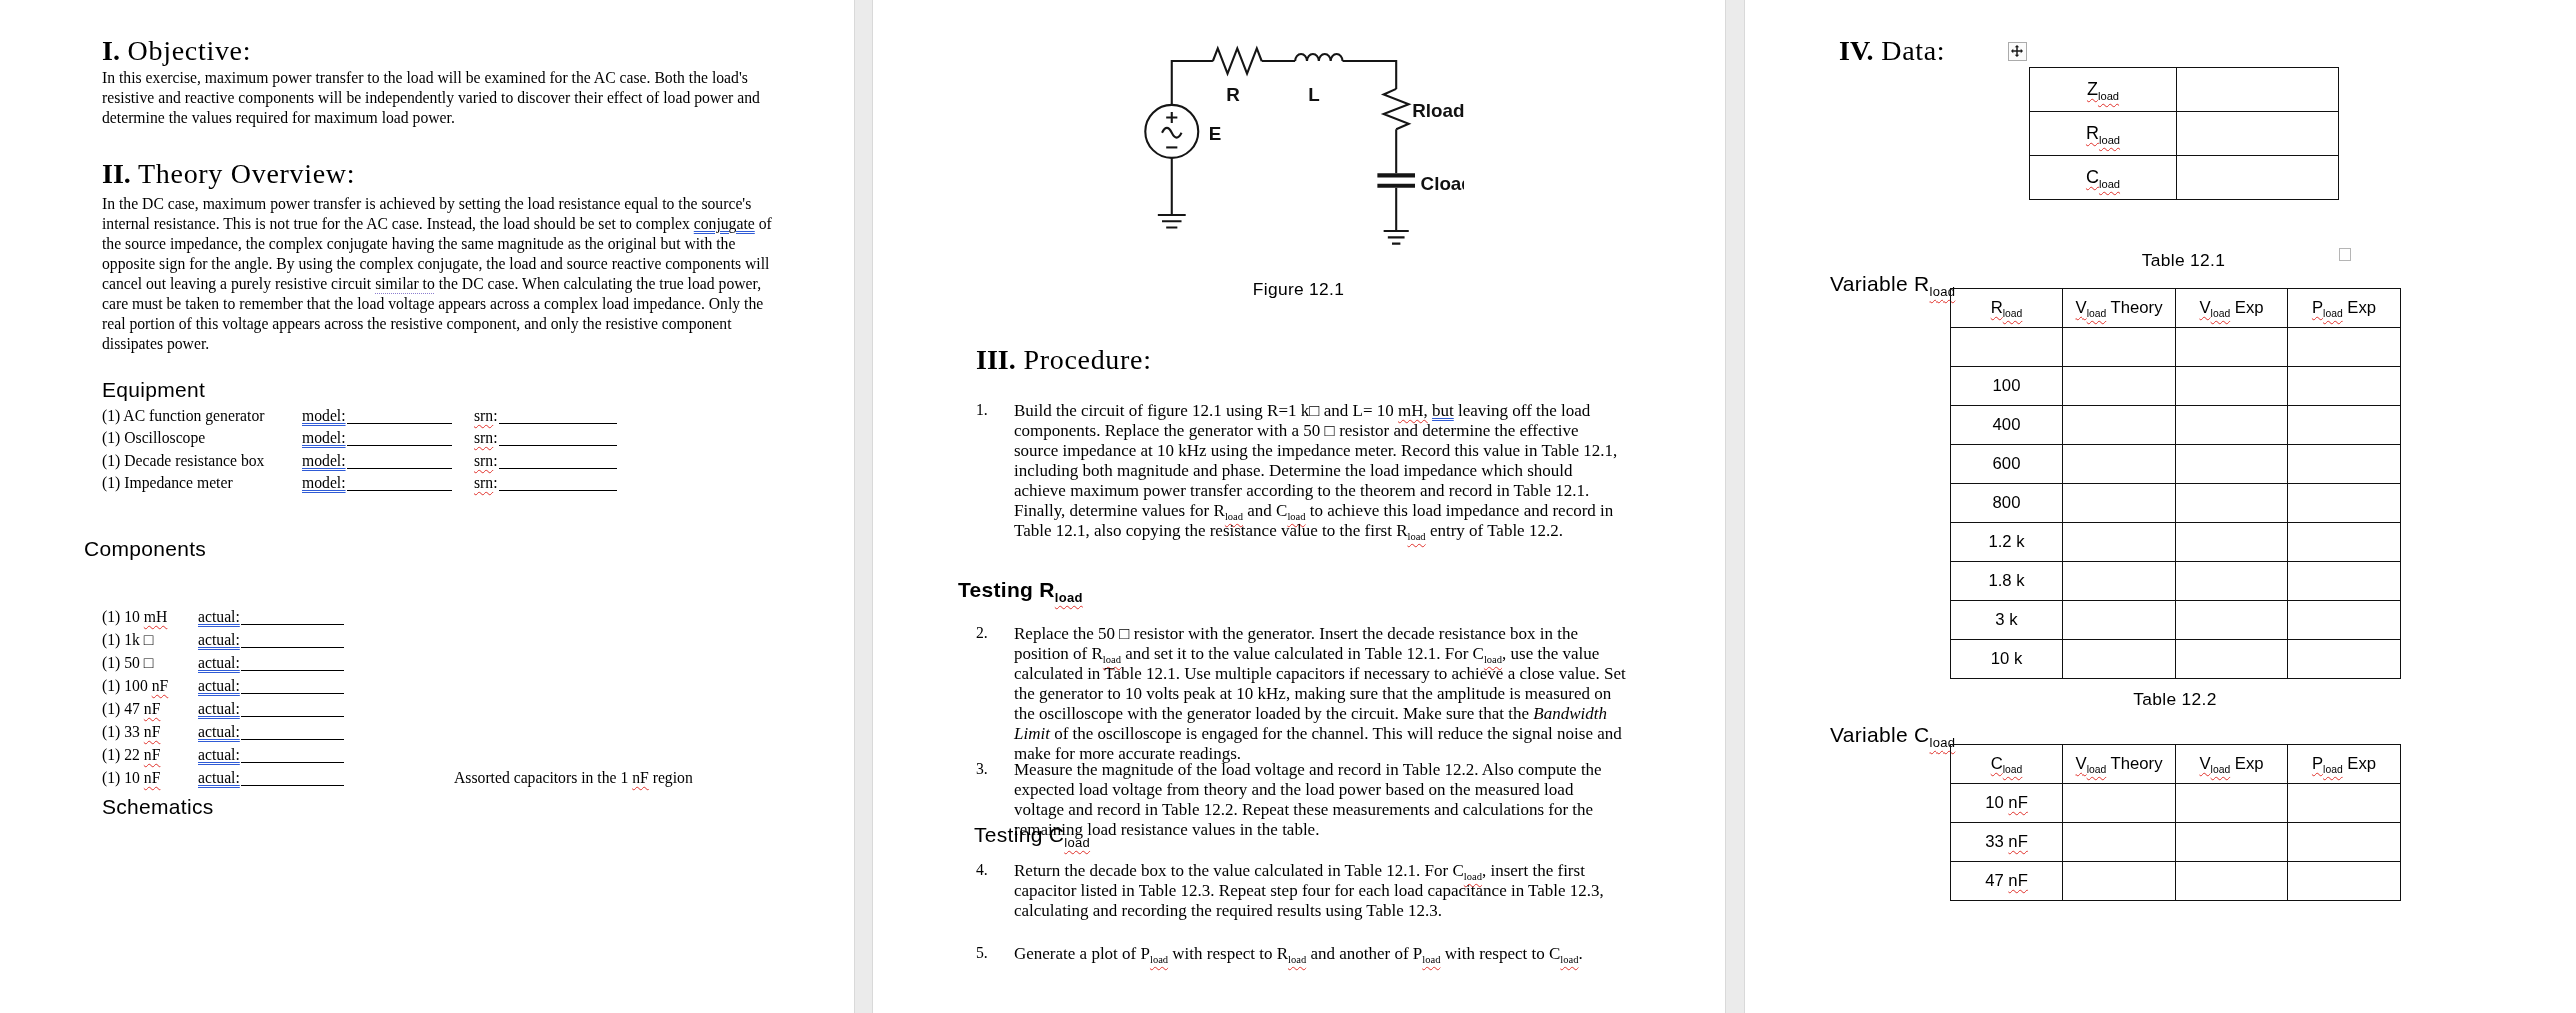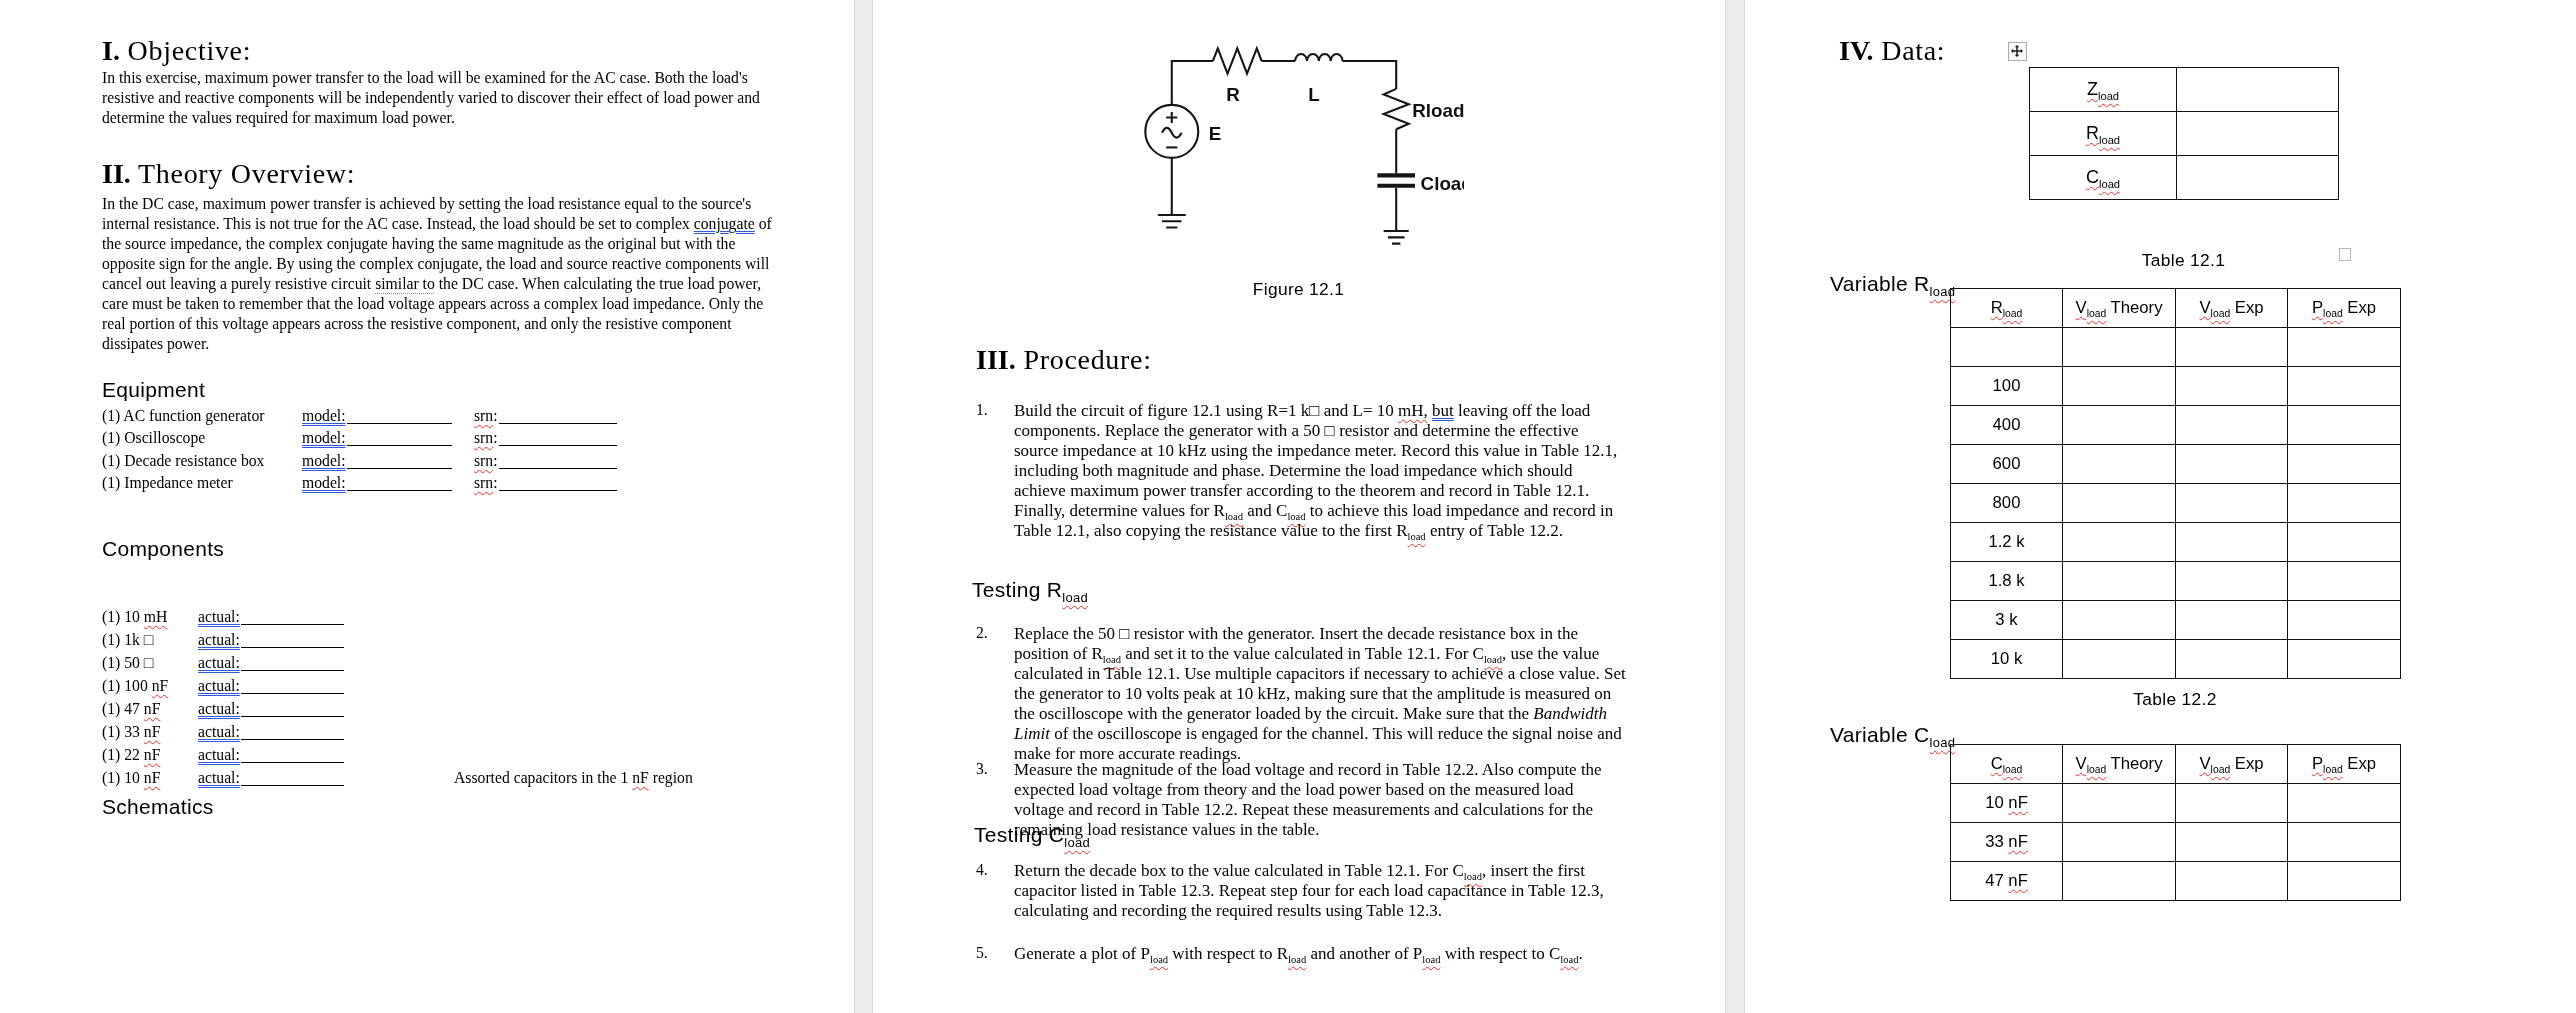--- a/index.html
+++ b/index.html
@@ -78,21 +78,21 @@
     <span class="eq-item">(1) Decade resistance box</span>
     <span class="eq-model"><span><span class="bl">model:</span></span><span class="bline w150"></span></span>
     <span class="eq-srn"><span><span class="sq">srn</span><span>:</span></span><span class="bline w170"></span></span>
   </div>
   <div class="row" style="top:474px;">
     <span class="eq-item">(1) Impedance meter</span>
     <span class="eq-model"><span><span class="bl">model:</span></span><span class="bline w150"></span></span>
     <span class="eq-srn"><span><span class="sq">srn</span><span>:</span></span><span class="bline w170"></span></span>
   </div>
 
-  <div class="h2" style="left:102px;top:537px;text-align:right;">Components</div>
+  <div class="h2" style="left:84px;top:537px;text-align:right;">Components</div>
 
   <div class="row" style="top:608px;">
     <span class="cmp-item"><span>(1) 10 </span><span class="sq">mH</span></span>
     <span class="cmp-actual"><span><span class="bl">actual:</span></span><span class="bline w148"></span></span>
   </div>
   <div class="row" style="top:631px;">
     <span class="cmp-item"><span>(1) 1k □</span></span>
     <span class="cmp-actual"><span><span class="bl">actual:</span></span><span class="bline w148"></span></span>
   </div>
   <div class="row" style="top:654px;">
@@ -159,21 +159,21 @@
   </svg>
   <div class="caption" style="left:333px;top:279px;width:185px;">Figure 12.1</div>
 
   <div class="h1" style="left:103px;top:344px;"><b>III.</b> <span>Procedure:</span></div>
 
   <div class="step" style="top:401px;">
     <span class="num">1.</span>
     <div class="txt"><span>Build the circuit of figure 12.1 using R=1 k□ and L= 10 </span><span class="sq">mH,</span><span> </span><span class="bl">but</span><span> leaving off the load components. Replace the generator with a 50 □ resistor and determine the effective source impedance at 10 kHz using the impedance meter. Record this value in Table 12.1, including both magnitude and phase. Determine the load impedance which should achieve maximum power transfer according to the theorem and record in Table 12.1. Finally, determine values for R</span><sub class="sq">load</sub><span> and C</span><sub class="sq">load</sub><span> to achieve this load impedance and record in Table 12.1, also copying the resistance value to the first R</span><sub class="sq">load</sub><span> entry of Table 12.2.</span></div>
   </div>
 
-  <div class="h2" style="left:99px;top:578px;"><span>Testing R</span><sub class="sq">load</sub></div>
+  <div class="h2" style="left:85px;top:578px;font-weight:bold;"><span>Testing R</span><sub class="sq">load</sub></div>
 
   <div class="step" style="top:624px;">
     <span class="num">2.</span>
     <div class="txt"><span>Replace the 50 □ resistor with the generator. Insert the decade resistance box in the position of R</span><sub class="sq">load</sub><span> and set it to the value calculated in Table 12.1. For C</span><sub class="sq">load</sub><span>, use the value calculated in Table 12.1. Use multiple capacitors if necessary to achieve a close value. Set the generator to 10 volts peak at 10 kHz, making sure that the amplitude is measured on the oscilloscope with the generator loaded by the circuit. Make sure that the </span><span class="i">Bandwidth Limit</span><span> of the oscilloscope is engaged for the channel. This will reduce the signal noise and make for more accurate readings.</span></div>
   </div>
 
   <div class="step" style="top:760px;">
     <span class="num">3.</span>
     <div class="txt"><span>Measure the magnitude of the load voltage and record in Table 12.2. Also compute the expected load voltage from theory and the load power based on the measured load voltage and record in Table 12.2. Repeat these measurements and calculations for the remaining load resistance values in the table.</span></div>
   </div>

